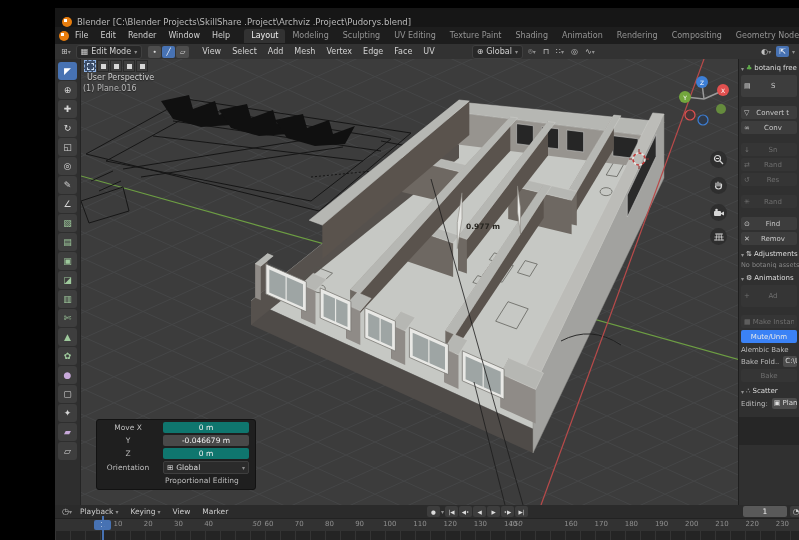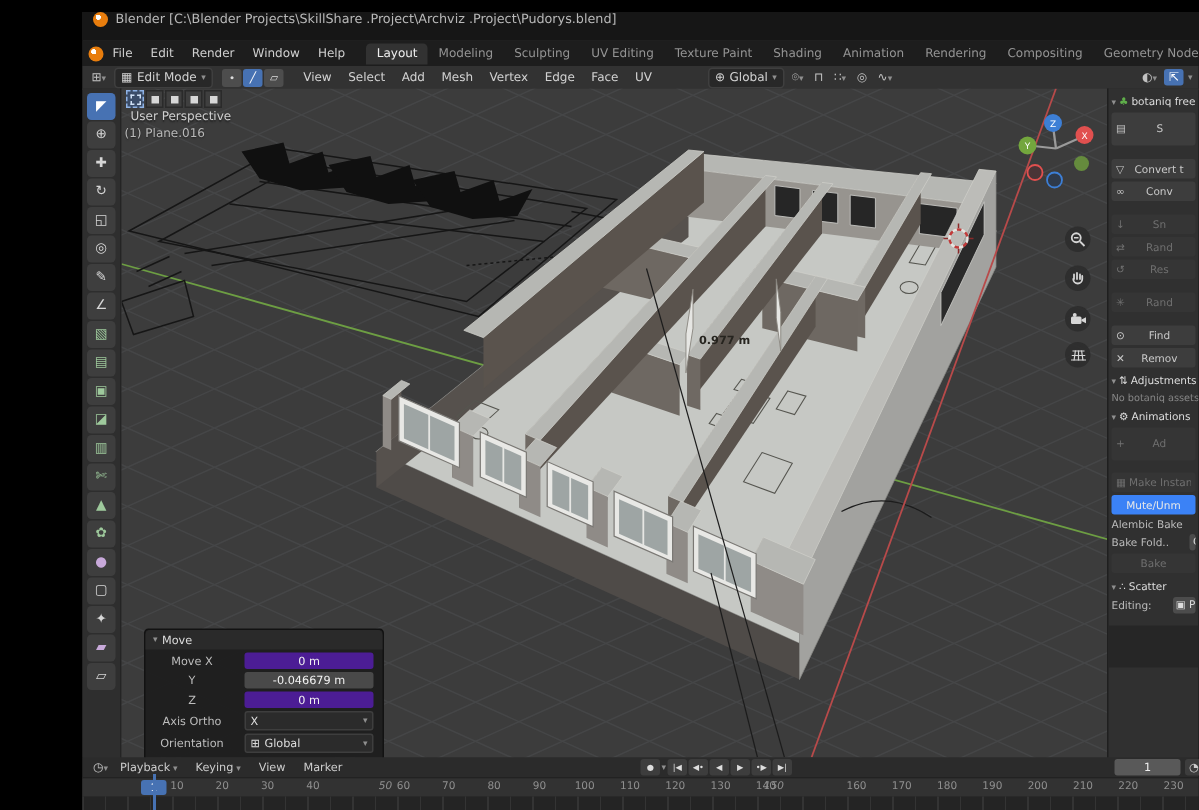--- a/index.html
+++ b/index.html
@@ -1,20 +1,20 @@
 <!DOCTYPE html>
 <html><head>
 <meta charset="utf-8">
 <style>
   html,body{margin:0;padding:0;background:#000;width:799px;height:540px;overflow:hidden;
     font-family:"DejaVu Sans",sans-serif;}
   .abs{position:absolute}
   #win{position:absolute;left:55px;top:8px;width:744px;height:532px;background:#2e2e2e;}
   
-  #titlebar{height:19px;background:#161616;display:flex;align-items:flex-start;gap:5px;padding:0 7px;}
+  #titlebar{height:19px;background:#161616;display:flex;align-items:flex-end;gap:5px;padding:0 7px;}
   #titlebar .t{font-size:8.5px;color:#b9b9b9;white-space:nowrap}
   .blogo{width:10px;height:10px;border-radius:50%;background:radial-gradient(circle at 35% 35%,#fff 0 18%,#e87d0d 20% 100%);display:inline-block;flex:0 0 auto}
   
   #topbar{height:17px;background:#1d1d1d;display:flex;align-items:center;font-size:8px;color:#c8c8c8;padding:0 4px;white-space:nowrap}
   #topbar .menu{padding:0 6px;color:#cfcfcf}
   #topbar .tab{padding:2.5px 7px;color:#949494;border-radius:3px 3px 0 0}
   #topbar .tab.active{background:#323232;color:#efefef}
   #tabs{margin-left:8px;display:flex}
   
   #vheader{height:15px;background:#323232;display:flex;align-items:center;gap:3px;font-size:8px;color:#d2d2d2;padding:0 4px;white-space:nowrap;border-bottom:1px solid #262626}
@@ -41,35 +41,35 @@
   .smode.active{background:#3a4c68;border:1px dashed #8fb3e6}
   .smode.active .bx{background:transparent;border:1px dashed #cfe0f5;width:5px;height:5px}
   .vlabel{position:absolute;font-size:8px;color:#d0d0d0;text-shadow:0 1px 1px #222}
   #measure{position:absolute;font-size:7.5px;color:#26241f;font-weight:bold}
   .navbtn{position:absolute;width:17px;height:17px;border-radius:50%;background:#2b2b2bd9;display:flex;align-items:center;justify-content:center}
   
   #movep{position:absolute;left:15px;top:360px;width:158px;background:rgba(30,30,30,.96);border:1px solid #121212;border-radius:3px;font-size:7.5px;color:#bdbdbd;padding-bottom:4px}
   #movep .hd{display:flex;align-items:center;gap:3px;padding:2px 5px;color:#dedede;background:#2a2a2a;border-radius:3px 3px 0 0}
   .prow{display:flex;align-items:center;margin:2px 6px 0 0}
   .prow .lab{width:62px;text-align:center;margin-right:4px;flex:0 0 auto}
-  .nf{flex:1;background:#4c1d95;border-radius:2px;height:11px;line-height:11px;text-align:center;color:#f2f2f2}
+  .nf{flex:1;background:#0f766e;border-radius:2px;height:11px;line-height:11px;text-align:center;color:#f2f2f2}
   .nf.mid{background:#494949}
   .df{flex:1;background:#2b2b2b;border:1px solid #3e3e3e;border-radius:2px;height:11px;display:flex;align-items:center;padding:0 3px;gap:3px;color:#ddd}
   .df .car{margin-left:auto}
   
   #sidebar{width:60px;background:#303030;border-left:1px solid #1f1f1f;overflow:hidden;font-size:7px;color:#bbb}
   .sb-h{display:flex;align-items:center;gap:2px;color:#ddd;margin:5px 2px 3px;white-space:nowrap}
   .sb-btn{display:flex;align-items:center;gap:2px;background:#3d3d3d;border-radius:2px;margin:2px 2px;height:13px;padding:0 3px;color:#c9c9c9;white-space:nowrap}
   .sb-btn .lb{flex:1;text-align:center;overflow:hidden}
   .sb-btn.tall{height:22px}
   .sb-btn.gray{background:#353535;color:#6f6f6f}
   .sb-btn.lite{background:#3b82f6;color:#e8e8e8}
   .sb-note{color:#878787;margin:3px 2px;font-size:6.5px;white-space:nowrap}
   .sb-lab{margin:3px 2px 1px;white-space:nowrap}
-  .sb-row{display:flex;align-items:center;gap:14px;margin:2px 2px;white-space:nowrap}
+  .sb-row{display:flex;align-items:center;gap:4px;margin:2px 2px;white-space:nowrap}
   .sb-field{flex:1;background:#4c4c4c;border-radius:2px;height:11px;line-height:11px;padding:0 2px;color:#ddd;overflow:hidden}
   .sb-empty{height:28px;background:#262626;margin-top:8px}
   .tree{color:#5fae4a}
   
   #tl{position:absolute;left:0;bottom:0;width:744px;height:35px;background:#2b2b2b}
   #tlh{position:relative;height:13px;display:flex;align-items:center;gap:0;font-size:7.5px;color:#cdcdcd;padding:0 5px;border-bottom:1px solid #222}
   #tlh .menu{padding:0 6px}
   #transport{position:absolute;left:372px;top:1px;display:flex;gap:1px;align-items:center}
   .pbtn{min-width:11px;height:11px;background:#3d3d3d;border-radius:2px;color:#ddd;font-size:5.5px;display:flex;align-items:center;justify-content:center;padding:0 1px}
   #framefield{position:absolute;left:688px;top:1px;width:44px;height:11px;background:#595959;border-radius:2px;color:#f0f0f0;font-size:7.5px;text-align:center;line-height:11px}
@@ -431,42 +431,31 @@
             <circle cx="3.5" cy="2" r="1.3" fill="#d5d5d5"></circle>
           </svg>
       </div>
       <div class="navbtn" style="left:629px;top:169px">
         <svg width="12" height="10">
             <path d="M2,2 H10 M1.5,5 H10.5 M1,8 H11 M4,1.5 L3,8.5 M6,1.5 V8.5 M8,1.5 L9,8.5" stroke="#d5d5d5" stroke-width="0.8" fill="none"></path>
           </svg>
       </div>
 
       <div id="movep">
-        <div class="hd">
-          <span class="car">▾</span>
-          <span>Move</span>
-        </div>
         <div class="prow">
             <span class="lab">Move X</span>
             <span class="nf">0 m</span>
           </div>
         <div class="prow">
             <span class="lab">Y</span>
             <span class="nf mid">-0.046679 m</span>
           </div>
         <div class="prow">
             <span class="lab">Z</span>
             <span class="nf">0 m</span>
-          </div>
-        <div class="prow">
-            <span class="lab">Axis Ortho</span>
-          <span class="df">
-              <span>X</span>
-              <span class="car">▾</span>
-            </span>
           </div>
         <div class="prow">
             <span class="lab">Orientation</span>
           <span class="df">
               <span>⊞</span>
               <span>Global</span>
               <span class="car">▾</span>
             </span>
           </div>
         <div class="prow" style="margin-left:68px">

